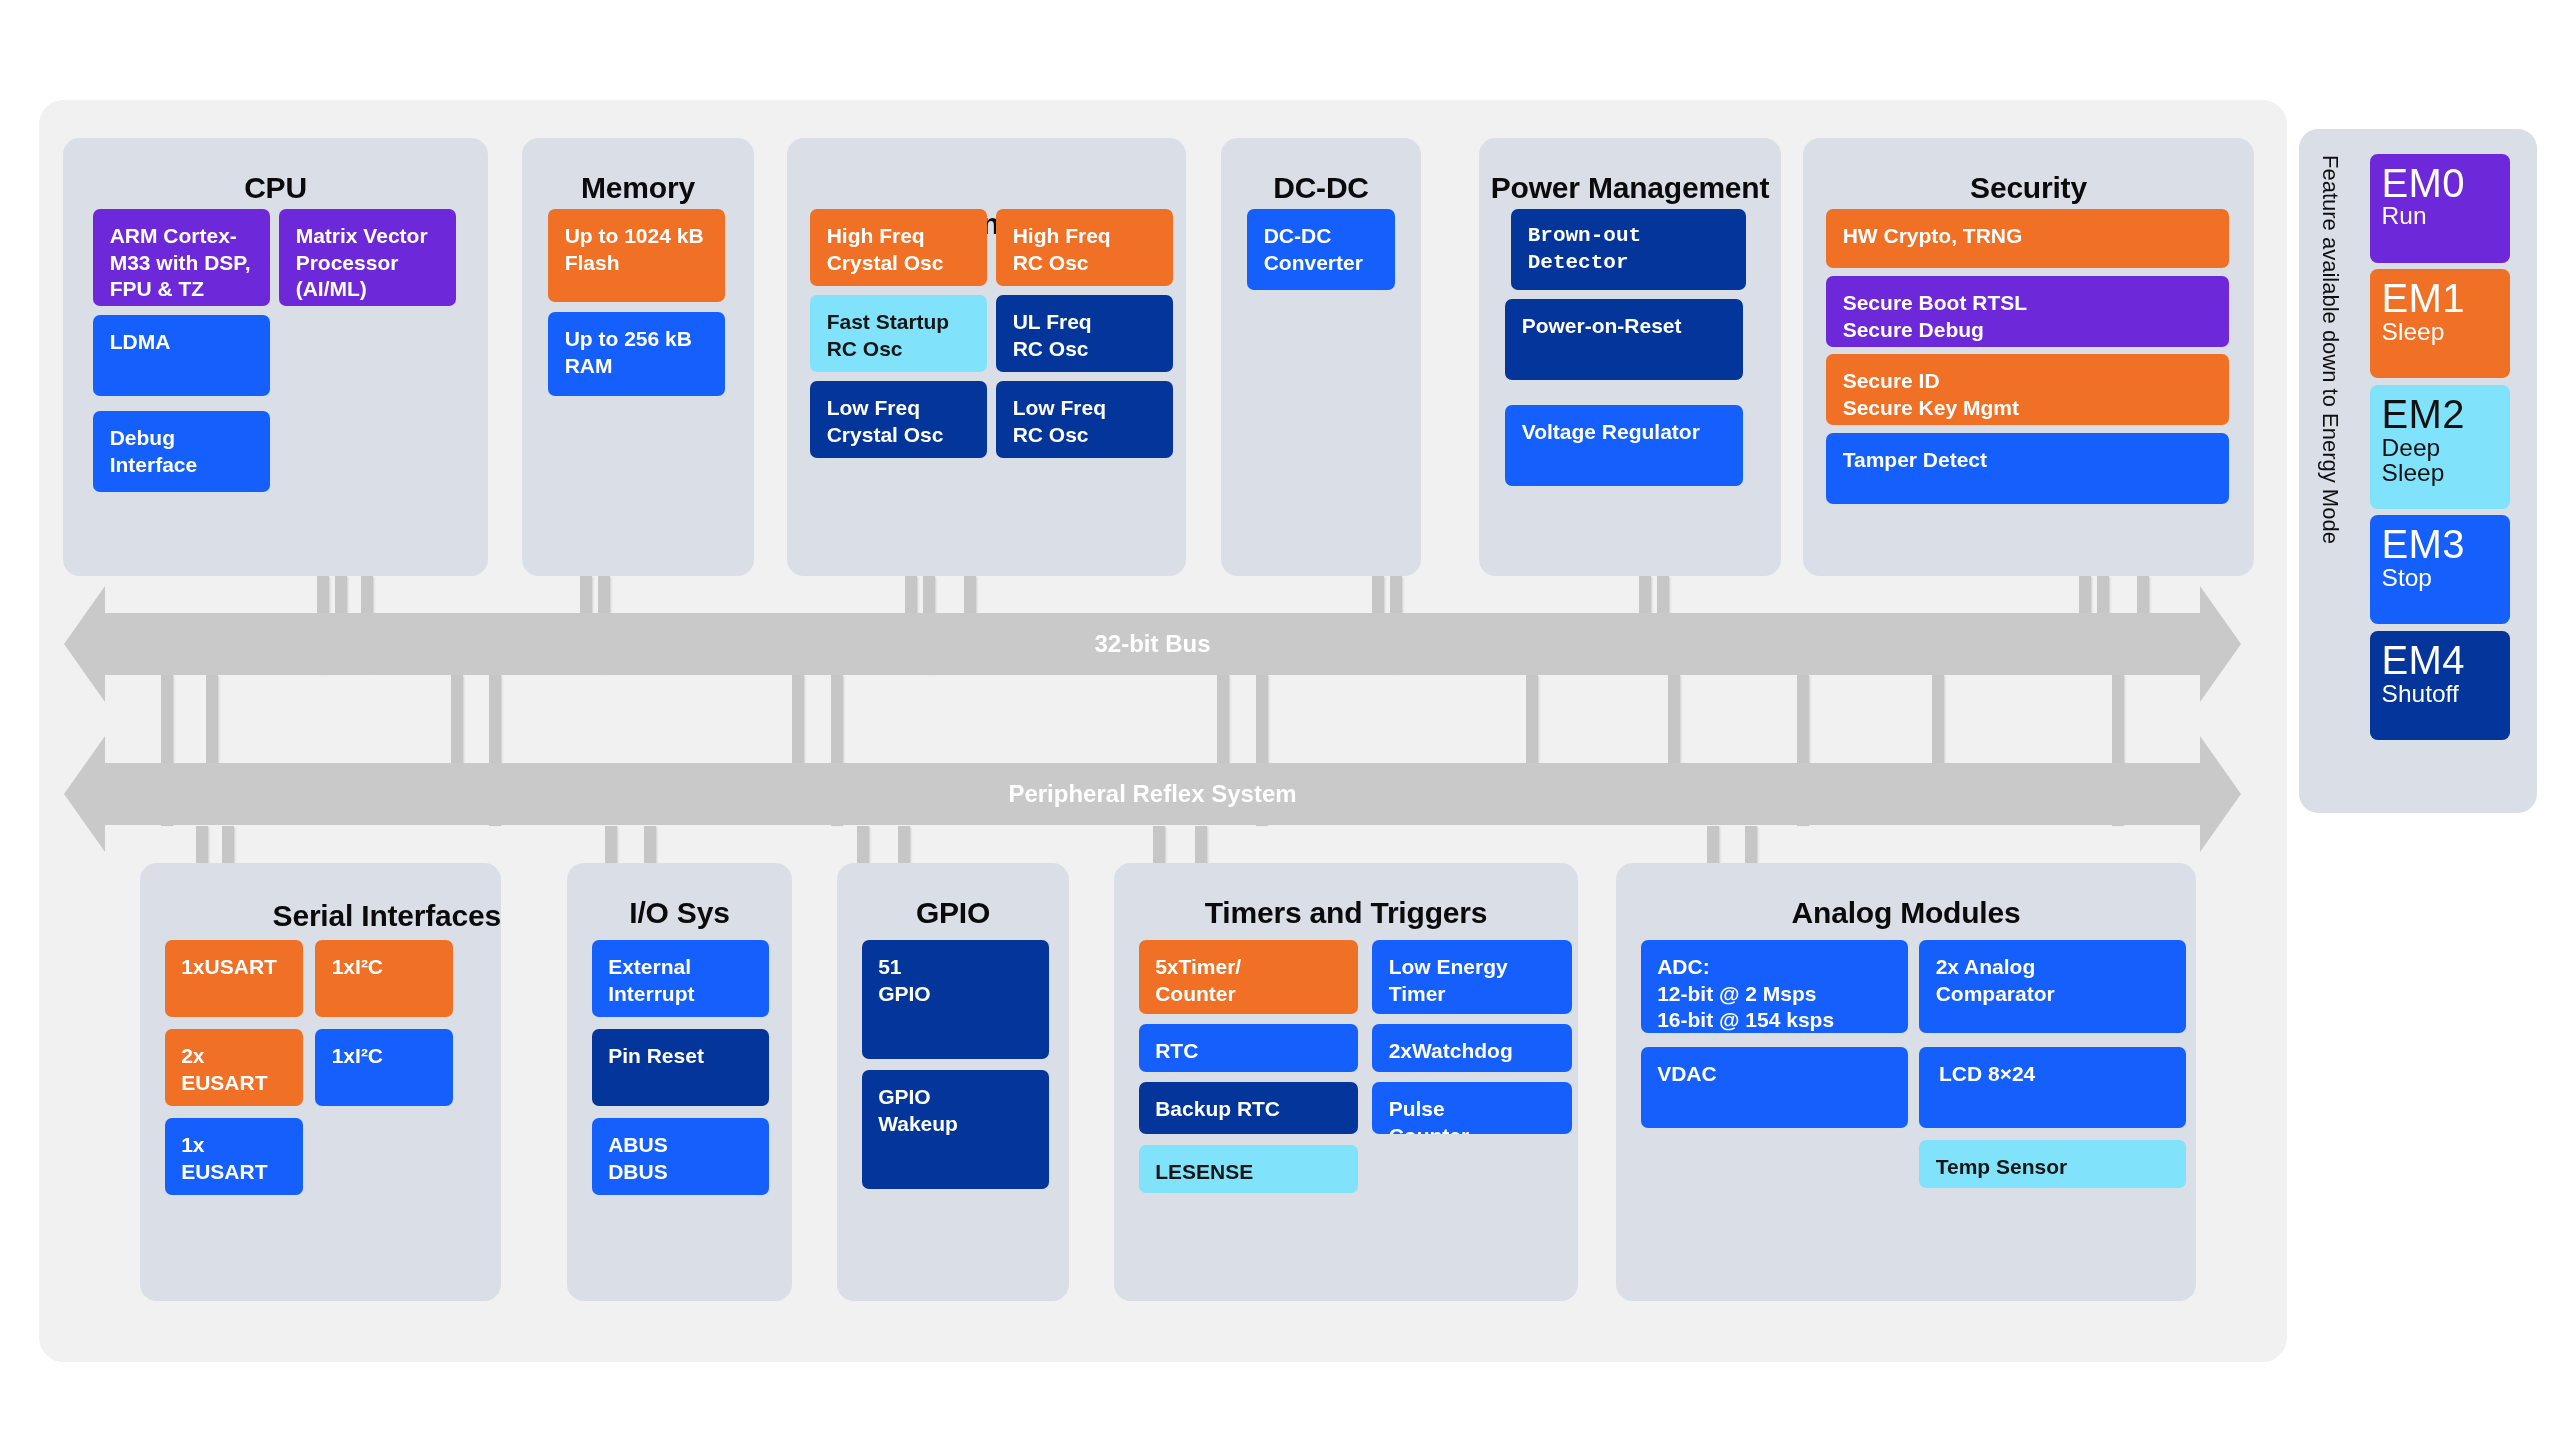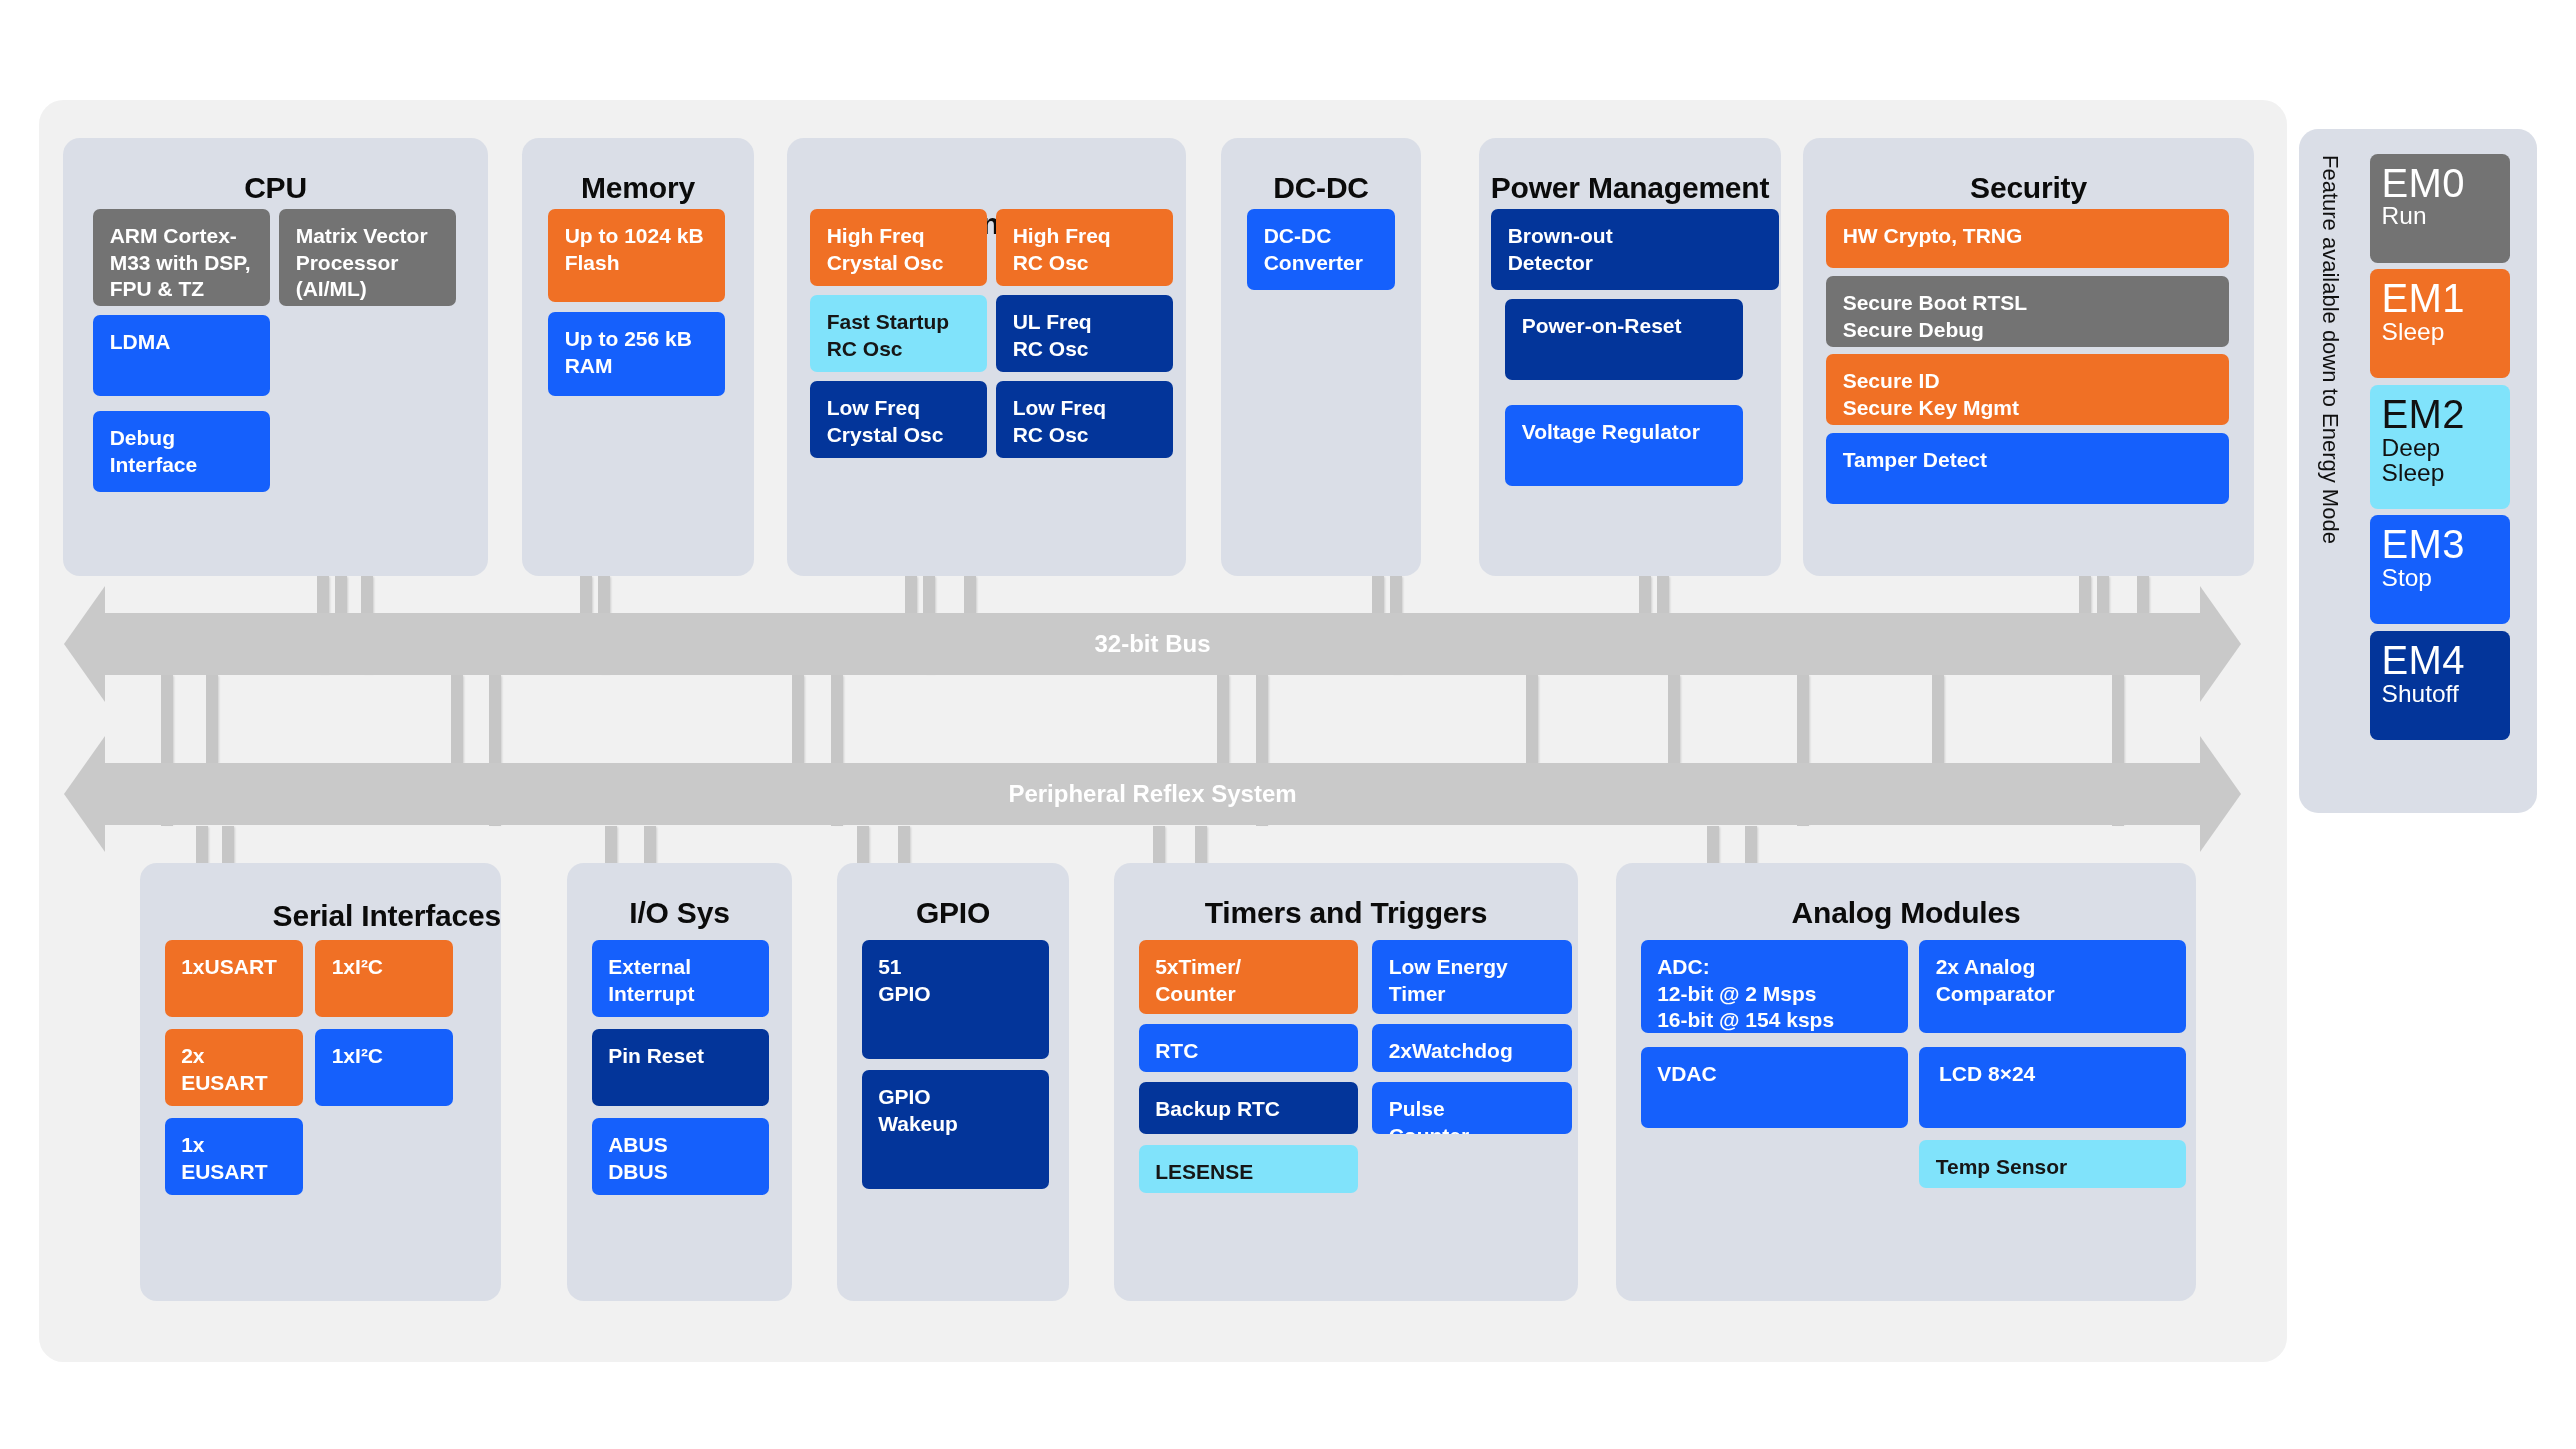--- a/index.html
+++ b/index.html
@@ -12,21 +12,21 @@
 
   
   .panel{position:absolute;background:#dadee7;border-radius:16.7px;}
   .panel-title{position:absolute;left:0;right:0;text-align:center;
         font-size:30px;font-weight:bold;color:#0b0b0b;letter-spacing:-0.2px;}
 
   
   .blk{position:absolute;border-radius:7px;box-sizing:border-box;
        padding:14px 16.7px 0 16.7px;font-size:21px;font-weight:bold;line-height:1.27;
        color:#ffffff;overflow:hidden;}
-  .c-red   {background:#737373;}
+  .c-red   {background:#6d28d9;}
   .c-org   {background:#f07025;}
   .c-blue  {background:#1560fc;}
   .c-navy  {background:#03359a;}
   .c-cyan  {background:#80e3fb;color:#161616;}
 
   
   .stub{position:absolute;background:#c6c6c6;width:12.2px;
         box-shadow:1.9px 0 1.9px -1.3px rgba(0,0,0,.14);}
   .bus{position:absolute;height:62px;}
   .bus .bar{position:absolute;left:40px;right:40px;top:0;bottom:0;background:#c9c9c9;}
@@ -157,21 +157,21 @@
       </div>
       <div class="panel" style="left: 1221px; top: 138px; width: 200px; height: 438px;">
         <div class="panel-title" style="top: 33px;">DC-DC</div>
         <div class="blk c-blue" style="left: 26px; top: 71px; width: 148px; height: 81px;">
           <div>DC-DC</div>
           <div>Converter</div>
         </div>
       </div>
       <div class="panel" style="left: 1479px; top: 138px; width: 290px; height: 438px; padding-left: 12px;">
         <div class="panel-title" style="top: 33px;">Power Management</div>
-        <div class="blk c-navy" style="left: 12px; top: 71px; width: 288px; height: 81px;">
+        <div class="blk c-navy" style="left: 32px; top: 71px; width: 235px; height: 81px; font-family: Liberation Mono, monospace;">
           <div>Brown-out</div>
           <div>Detector</div>
         </div>
         <div class="blk c-navy" style="left: 26px; top: 161px; width: 238px; height: 81px;">
           <div>Power-on-Reset</div>
         </div>
         <div class="blk c-blue" style="left: 26px; top: 267px; width: 238px; height: 81px;">
           <div>Voltage Regulator</div>
         </div>
       </div>

